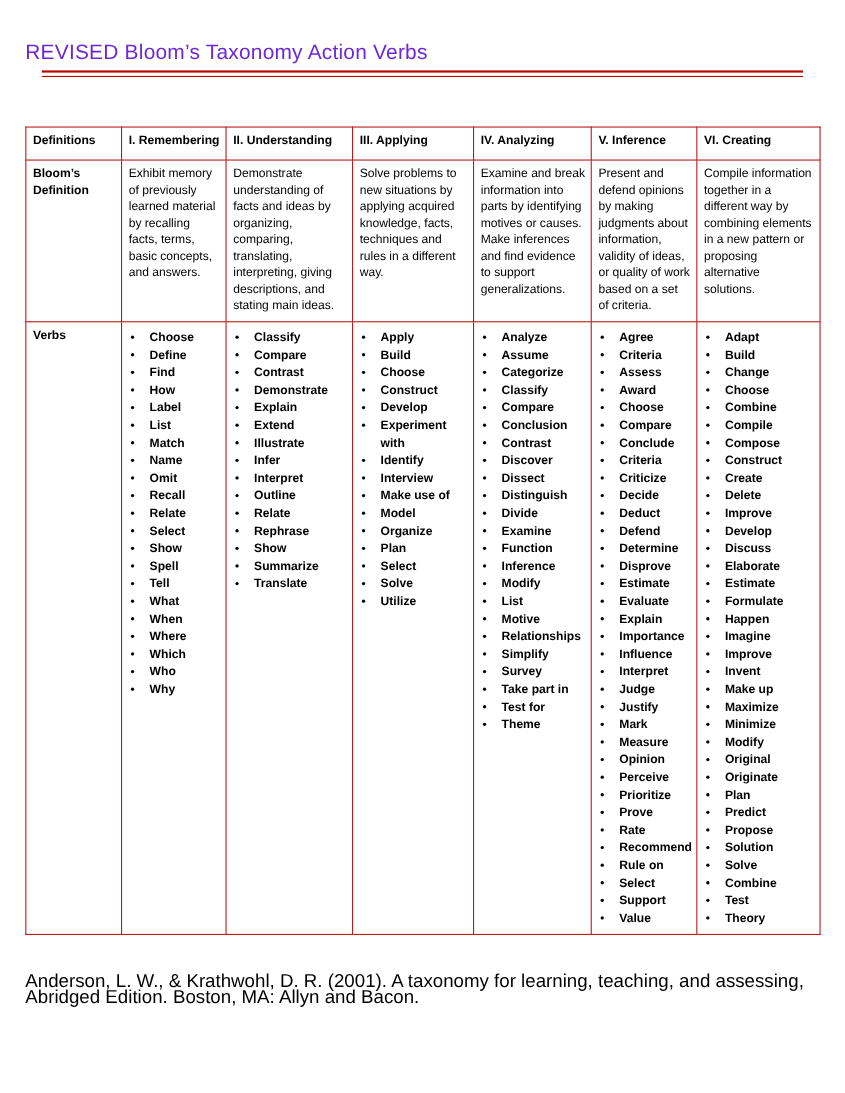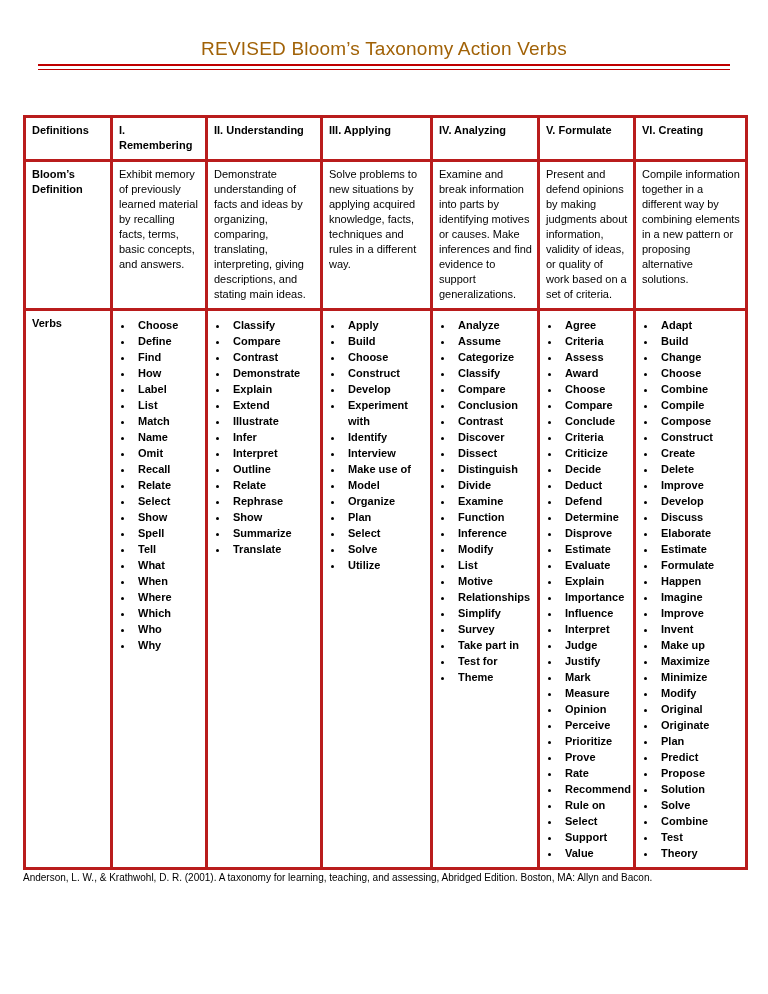--- a/index.html
+++ b/index.html
@@ -10,41 +10,40 @@
     font-family: "Liberation Sans", sans-serif;
     color: #000000;
     position: relative;
   }
   .page {
     width: 768px;
     height: 994px;
     padding: 38px 23px 0 23px;
   }
   .title {
-    text-align: center;
     font-size: 19px;
     font-weight: 400;
     letter-spacing: 0.2px;
-    color: #a16207;
+    color: #6d28d9;
   }
   .title-rule {
     height: 6px;
     margin: 4px 15px 0 15px;
     border-top: 2.5px solid #c00000;
     border-bottom: 1.5px solid #c00000;
   }
   table.taxonomy {
     border-collapse: collapse;
     table-layout: fixed;
     width: 722px;
     margin-top: 45px;
   }
   table.taxonomy th,
   table.taxonomy td {
-    border: 3px solid #b91c1c;
+    border: 1px solid #b91c1c;
     vertical-align: top;
     text-align: left;
     padding: 5px 5px 6px 6px;
     font-size: 11px;
     line-height: 15px;
   }
   table.taxonomy th {
     font-weight: 700;
     height: 30px;
   }
@@ -56,21 +55,22 @@
     margin: 1px 0 0 15px;
     padding: 0;
     font-weight: bold;
   }
   td.verbs-cell li {
     font-size: 11px;
     line-height: 16px;
     padding-left: 4px;
   }
   .citation {
-    font-size: 10px;
+    margin-top: 34px;
+    font-size: 17px;
     line-height: 15px;
     color: #000000;
   }
   
   col.c-def  { width: 87px; }
   col.c-rem  { width: 95px; }
   col.c-und  { width: 115px; }
   col.c-app  { width: 110px; }
   col.c-ana  { width: 107px; }
   col.c-eva  { width: 96px; }
@@ -94,21 +94,21 @@
         <col class="c-eva">
         <col class="c-cre">
     </colgroup>
     <thead>
       <tr>
         <th>Definitions</th>
         <th>I. Remembering</th>
         <th>II. Understanding</th>
         <th>III. Applying</th>
         <th>IV. Analyzing</th>
-        <th>V. Formulate</th>
+        <th>V. Inference</th>
         <th>VI. Creating</th>
       </tr>
     </thead>
     <tbody>
       <tr>
         <td class="row-label">Bloom’s Definition</td>
         <td class="definition-cell">Exhibit memory of previously learned material by recalling facts, terms, basic concepts, and answers.</td>
         <td class="definition-cell">Demonstrate understanding of facts and ideas by organizing, comparing, translating, interpreting, giving descriptions, and stating main ideas.</td>
         <td class="definition-cell">Solve problems to new situations by applying acquired knowledge, facts, techniques and rules in a different way.</td>
         <td class="definition-cell">Examine and break information into parts by identifying motives or causes. Make inferences and find evidence to support generalizations.</td>

